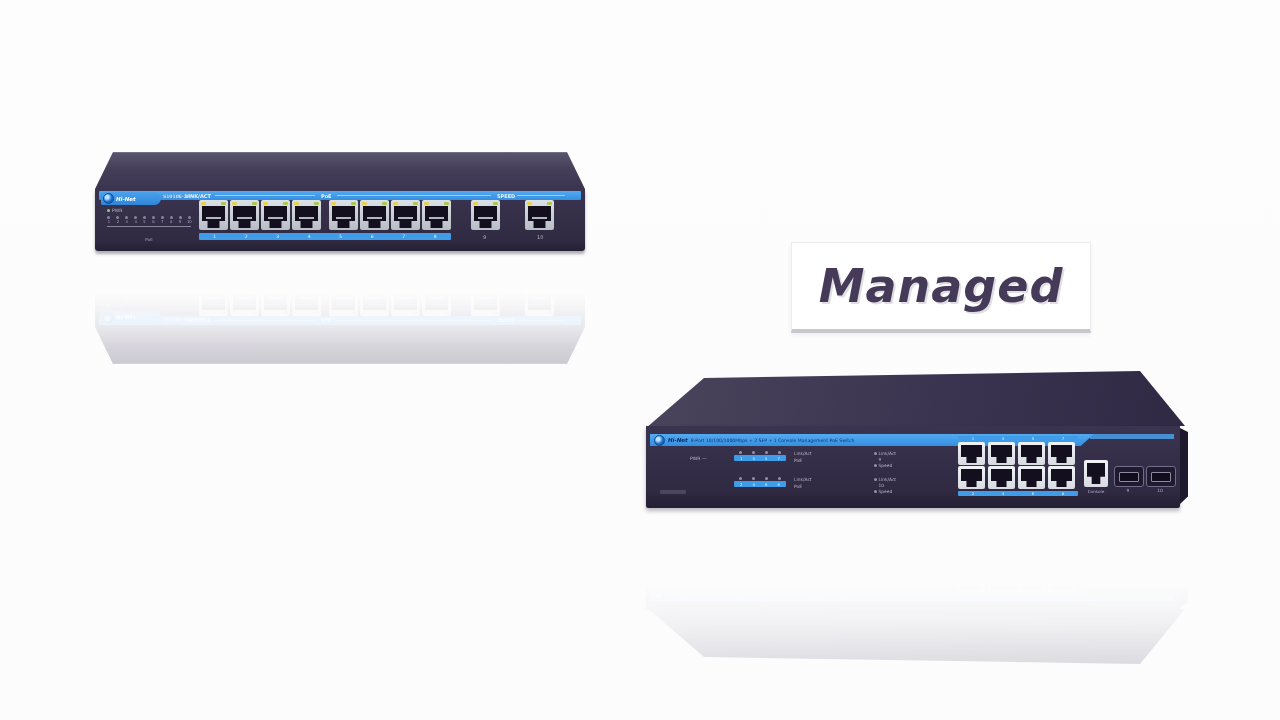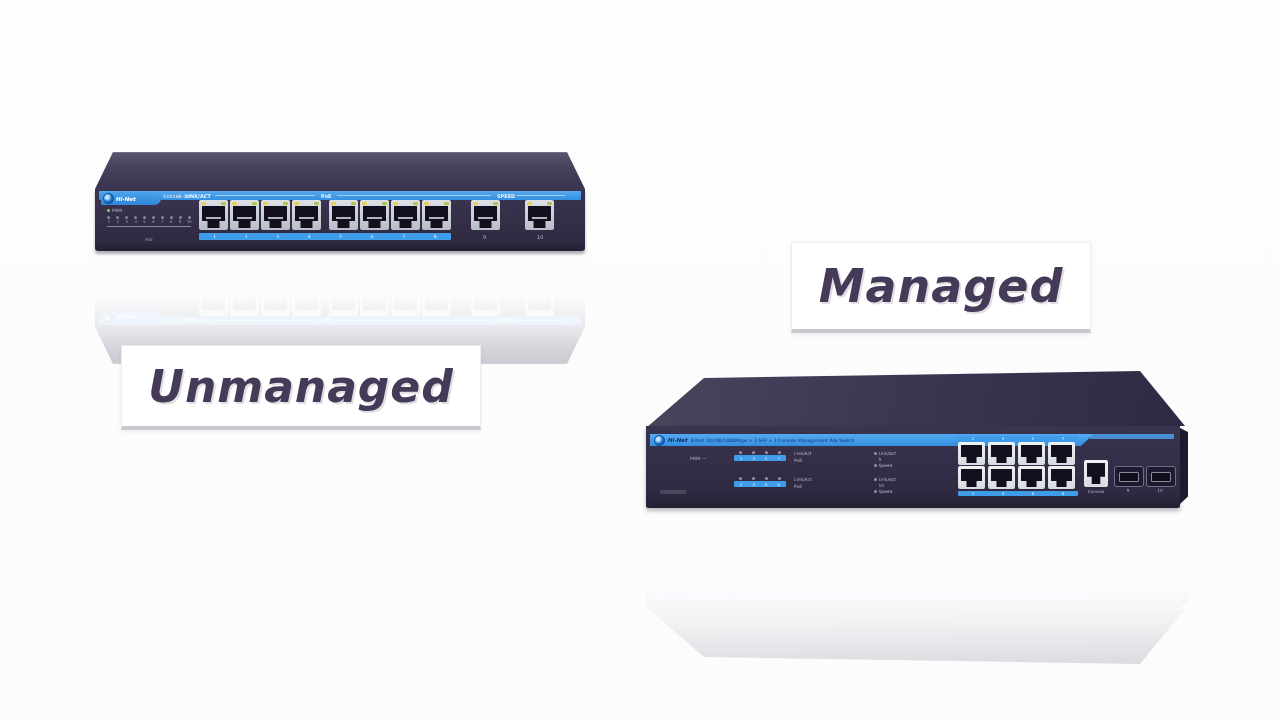--- a/index.html
+++ b/index.html
@@ -215,23 +215,20 @@
           <div class="jack"></div>
         </div>
         <div class="uport" style="left: 430px;">
           <span class="led l"></span>
           <span class="led r"></span>
           <div class="jack"></div>
         </div>
       </div>
   </div>
 
-  <div class="card card-unmanaged">
-    <span class="cap">Unmanaged</span>
-  </div>
   <div class="card card-managed">
     <span class="cap">Managed</span>
   </div>
 
   <div class="msw">
     <div class="mtop"></div>
     <div class="mside"></div>
     <div class="mface">
       <div class="mstripe">
         <span class="swirl"></span>

